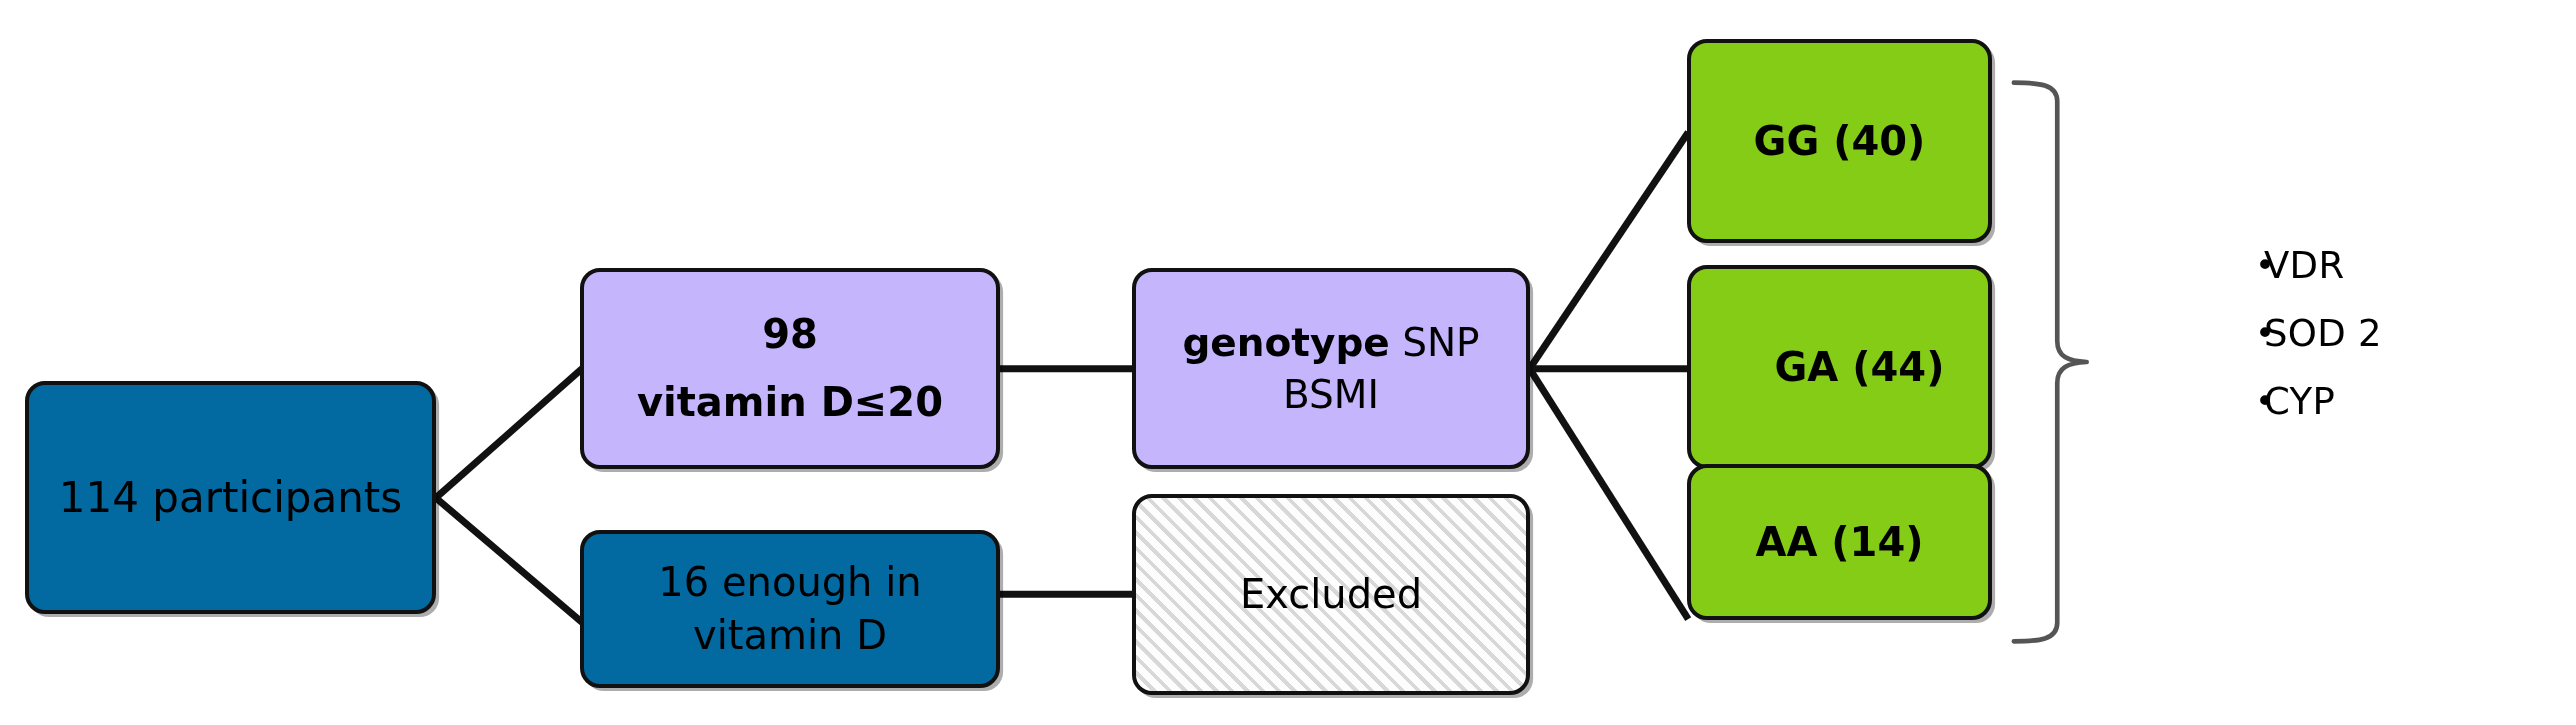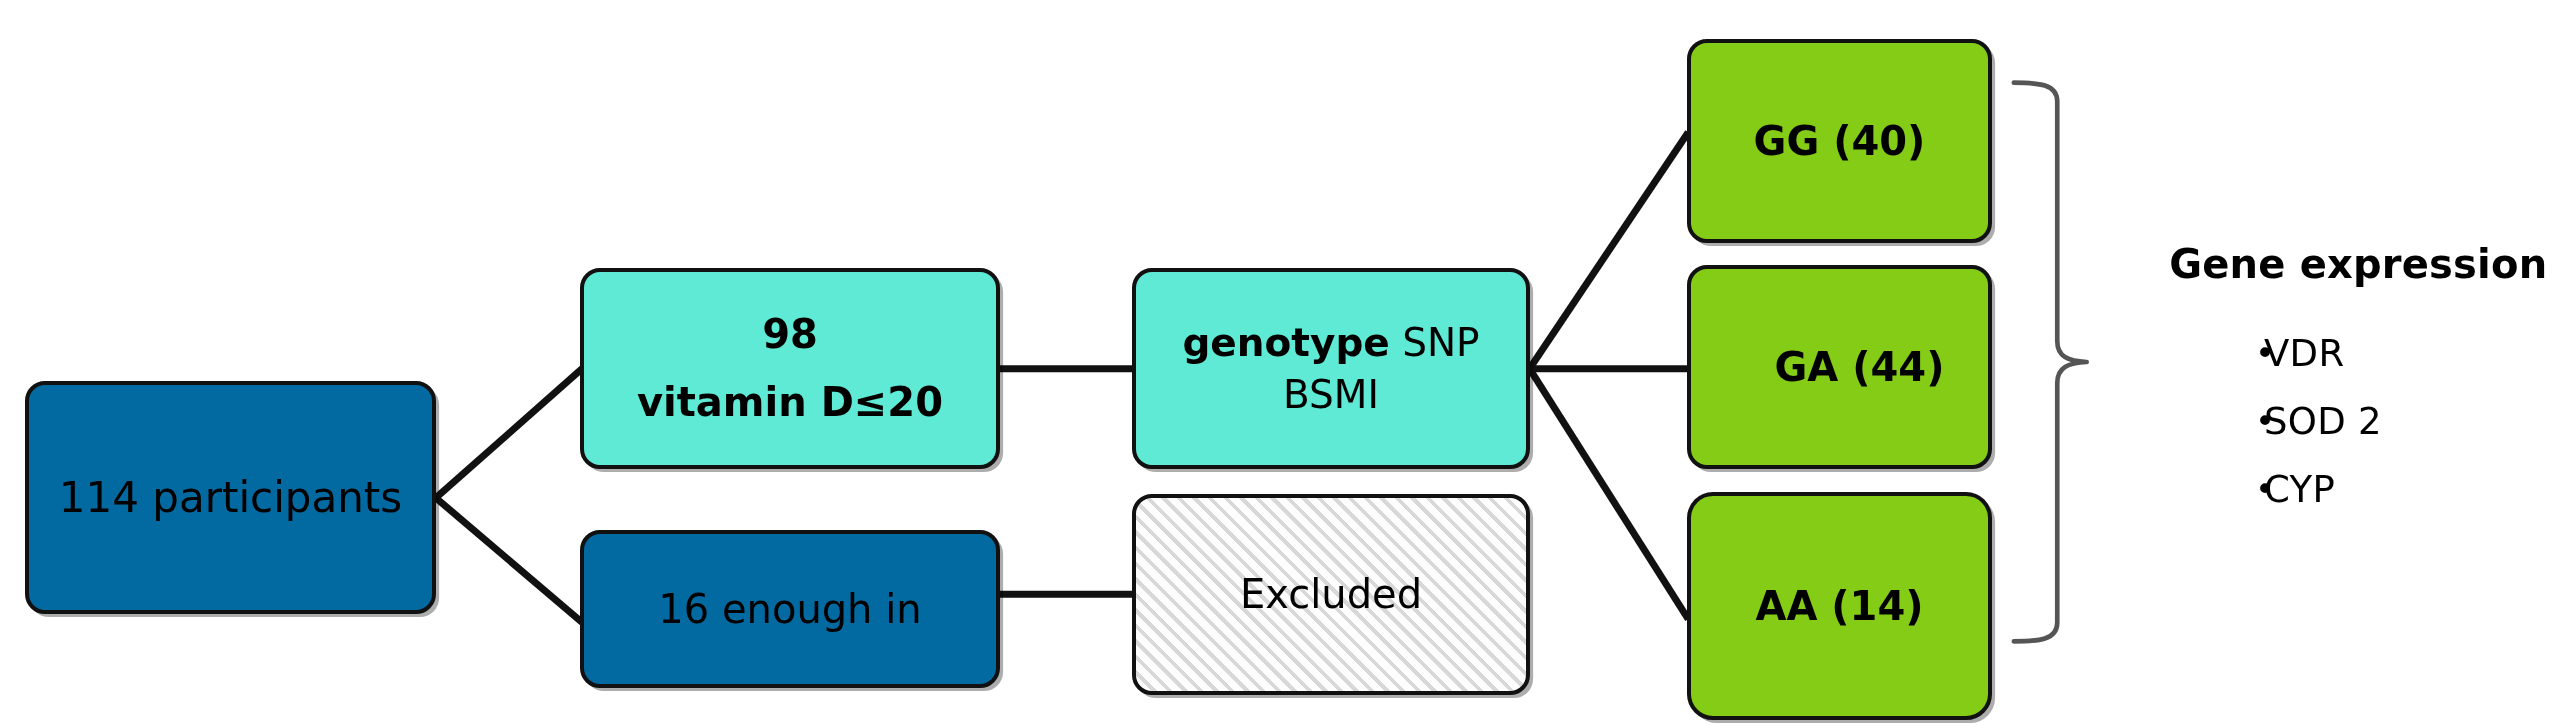--- a/index.html
+++ b/index.html
@@ -41,21 +41,21 @@
     text-align: center;
     line-height: 1.32;
     box-shadow: 3.9px 3.9px 0 -0.8px rgba(0,0,0,0.32);
   }
   .node .line {
     display: block;
     white-space: nowrap;
   }
   
   .fill-white   { background: #0369a1; }
-  .fill-dark    { background: #5eead4; }
+  .fill-dark    { background: #c4b5fd; }
   .fill-light   { background: #84cc16; }
   .fill-hatch {
     background-color: #fdfdfd;
     background-image: repeating-linear-gradient(
       45deg,
       #d8d8d8 0px,
       #d8d8d8 3.9px,
       #fdfdfd 3.9px,
       #fdfdfd 11px
     );
@@ -68,21 +68,21 @@
   .s-50 { font-size: 39px; }
 
   
   #node-participants { left: 25px;   top: 381px; width: 411px; height: 233px; }
   #node-deficient    { left: 580px;  top: 268px; width: 420px; height: 201px; }
   #node-sufficient   { left: 580px;  top: 494px; width: 420px; height: 158px; margin-top: 36px; }
   #node-genotype     { left: 1132px; top: 268px; width: 398px; height: 201px; }
   #node-excluded     { left: 1132px; top: 494px; width: 398px; height: 201px; }
   #node-gg           { left: 1687px; top: 39px;  width: 305px; height: 204px; }
   #node-ga           { left: 1687px; top: 265px; width: 305px; height: 204px; padding-left: 40px; }
-  #node-aa           { left: 1687px; top: 492px; width: 305px; height: 228px; border-radius: 26px; }
+  #node-aa           { left: 1687px; top: 464px; width: 305px; height: 156px; }
 
   
   #brace {
     position: absolute;
     left: 2003px;
     top: 78px;
     width: 93px;
     height: 568px;
     z-index: 2;
   }
@@ -152,20 +152,21 @@
     <span class="line t-reg s-54">114 participants</span>
   </div>
 
   <div class="node fill-dark" id="node-deficient">
     <span class="line t-bold s-52">98</span>
     <span class="line t-bold s-52" style="margin-top:15px;">vitamin D≤20</span>
   </div>
 
   <div class="node fill-white" id="node-sufficient">
     <span class="line t-reg s-52">16 enough in</span>
+    <span class="line t-reg s-52">vitamin D</span>
   </div>
 
   <div class="node fill-hatch" id="node-excluded">
     <span class="line t-reg s-52">Excluded</span>
   </div>
 
   <div class="node fill-dark" id="node-genotype">
     <span class="line s-50">
       <span class="t-bold">genotype</span><span class="t-reg"> SNP</span>
     </span>
@@ -188,21 +189,20 @@
     <path d="M 14 6
              C 46 6, 70 8, 70 30
              L 70 338
              C 70 358, 84 364, 108 365
              C 84 366, 70 372, 70 392
              L 70 700
              C 70 722, 46 724, 14 724" fill="none" stroke="#555555" stroke-width="6" stroke-linecap="round" stroke-linejoin="round"></path>
   </svg>
 
   <div id="gene-panel">
-    <div id="gene-title">Gene expression</div>
 
     <div class="gene-item">
       <span class="gene-bullet">•</span>
       <span class="gene-label">VDR</span>
     </div>
 
     <div class="gene-item">
       <span class="gene-bullet">•</span>
       <span class="gene-label">SOD 2</span>
     </div>

